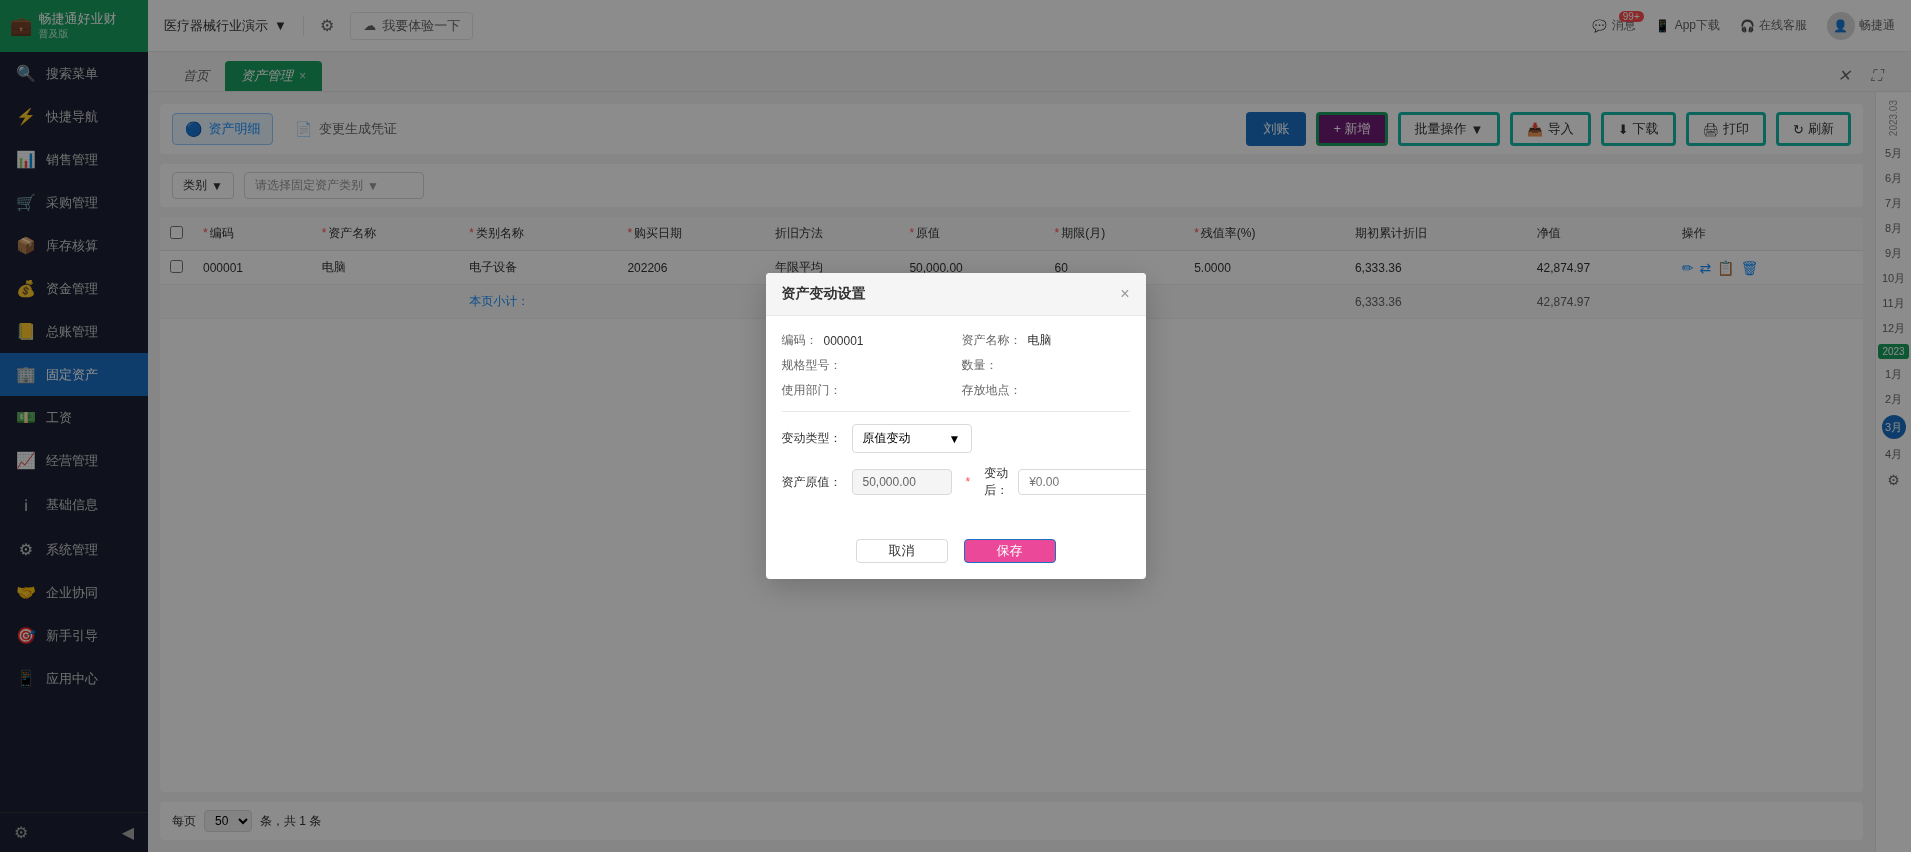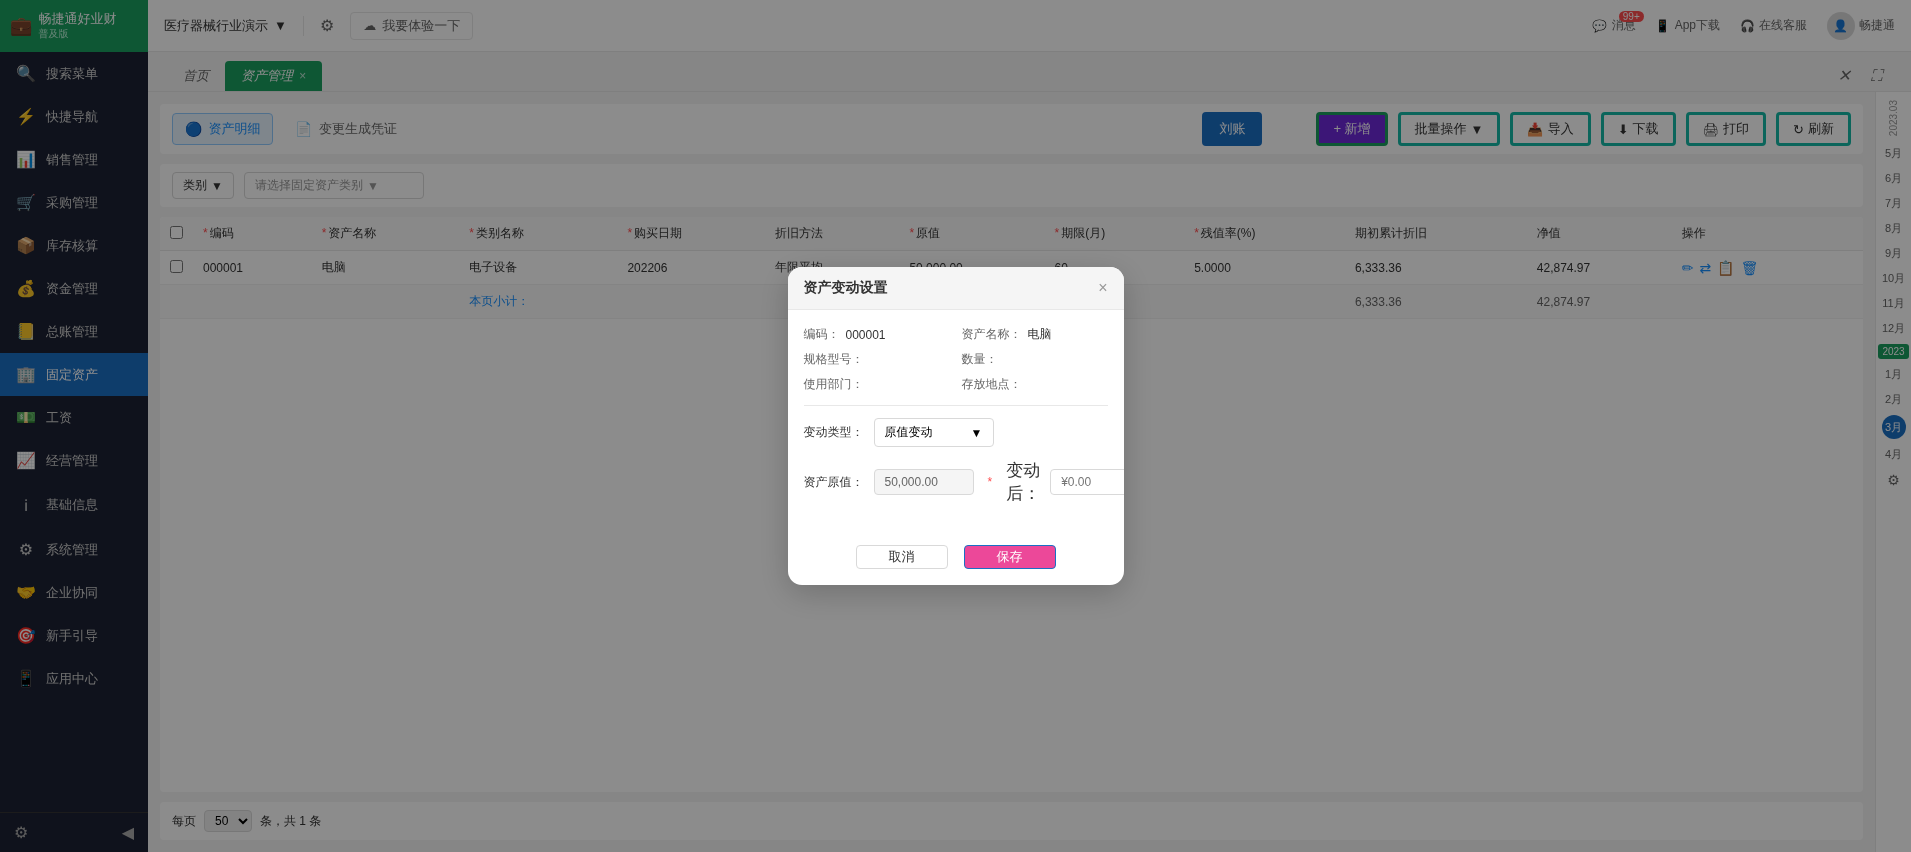--- a/index.html
+++ b/index.html
@@ -233,24 +233,23 @@
       display: flex;
       align-items: center;
       gap: 4px;
     }
     .btn-primary {
       background: #1a6fc4;
       color: #fff;
       border-color: #1a6fc4;
     }
     .btn-success {
-      background: #6d28d9;
+      background: #701a75;
       color: #fff;
       border-color: #1a9e5f;
-      margin-left: 44px;
     }
 
     .filter-bar {
       background: #fff;
       padding: 8px 12px;
       display: flex;
       align-items: center;
       gap: 10px;
       border-radius: 4px;
     }
@@ -345,22 +344,22 @@
       text-align: center;
       padding: 4px 2px;
       cursor: pointer;
       border-radius: 3px;
       font-size: 11px;
       color: #666;
       width: 100%;
     }
     .modal {
       background: #fff;
-      border-radius: 14px;
-      width: 336px;
+      border-radius: 4px;
+      width: 380px;
       box-shadow: 0 8px 32px rgba(0,0,0,0.2);
       overflow: hidden;
     }
     .modal-header {
       background: #f5f5f5;
       padding: 12px 16px;
       display: flex;
       align-items: center;
       justify-content: space-between;
       border-bottom: 1px solid #e8e8e8;
@@ -784,21 +783,21 @@
         <div class="modal-form-select">
           <span>原值变动</span>
           <span style="margin-left:auto;">▼</span>
         </div>
       </div>
 
       <div class="modal-form-row">
         <span class="modal-form-label">资产原值：</span>
         <input class="modal-form-input readonly" type="text" style="width: 100px; flex: 0 0 auto;" value="50,000.00" readonly="">
         <span style="font-size:12px;color:#ff4d4f;margin:0 4px;">*</span>
-        <span style="font-size:17px;color:#333;">变动后：</span>
+        <span style="font-size:12px;color:#333;">变动后：</span>
         <input class="modal-form-input" type="text" placeholder="¥0.00" style="flex: 1 1 0%;">
       </div>
     </div>
     <div class="modal-footer">
       <button class="modal-btn modal-btn-cancel">取消</button>
       <button class="modal-btn modal-btn-save">保存</button>
     </div>
   </div>
 </div>
 

